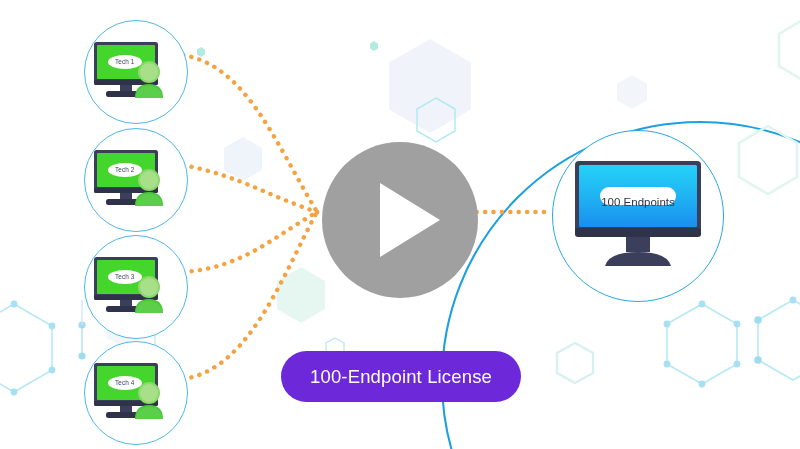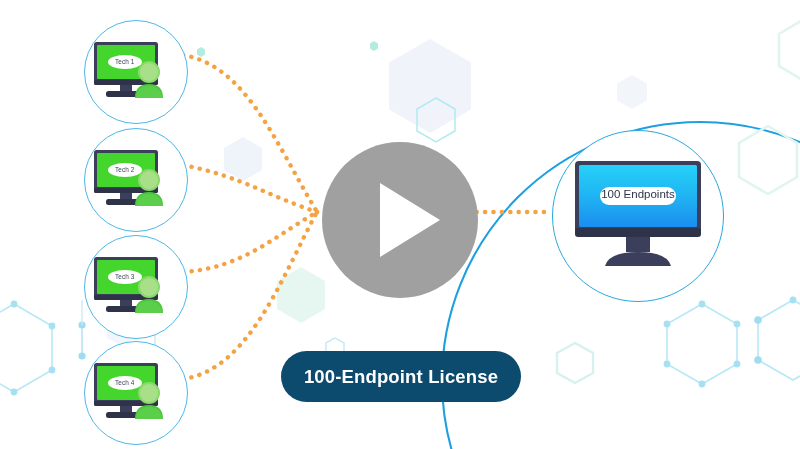--- a/index.html
+++ b/index.html
@@ -119,27 +119,26 @@
     border-bottom: 37px solid transparent;
   }
 
   
   #cta-button {
     position: absolute;
     left: 281px;
     top: 351px;
     width: 240px;
     height: 51px;
-    background: #0c4a6e;
+    background: #6d28d9;
     border-radius: 26px;
     display: flex;
     align-items: center;
     justify-content: center;
     cursor: pointer;
-    font-weight: bold;
   }
   #cta-label {
     font-size: 18.5px;
     color: #ffffff;
     letter-spacing: 0.15px;
     white-space: nowrap;
   }
 </style>
 </head>
 <body>
@@ -304,21 +303,21 @@
             <stop offset="100%" stop-color="#1a8ef0"></stop>
           </linearGradient>
         </defs>
         <rect x="3" y="3" width="126" height="75" rx="4" fill="#3b3f5c"></rect>
         <rect x="7" y="7" width="118" height="62" rx="1.5" fill="url(#screenGrad)"></rect>
         <rect x="3" y="70" width="126" height="9" rx="3" fill="#2f3349"></rect>
         <rect x="54" y="79" width="24" height="15" fill="#3b3f5c"></rect>
         <path d="M33 108 q4 -14 33 -14 q29 0 33 14 z" fill="#3b3f5c"></path>
         <rect x="28" y="29" width="76" height="18" rx="9" fill="#ffffff"></rect>
       </svg>
-      <div id="endpoint-label" style="top:58px; left:20px;">100 Endpoints</div>
+      <div id="endpoint-label" style="top:66px; left:20px;">100 Endpoints</div>
     </div>
 
   </div>
 
   <div class="layer" id="play-layer">
     <div id="play-button">
       <div id="play-triangle"></div>
     </div>
   </div>
 

